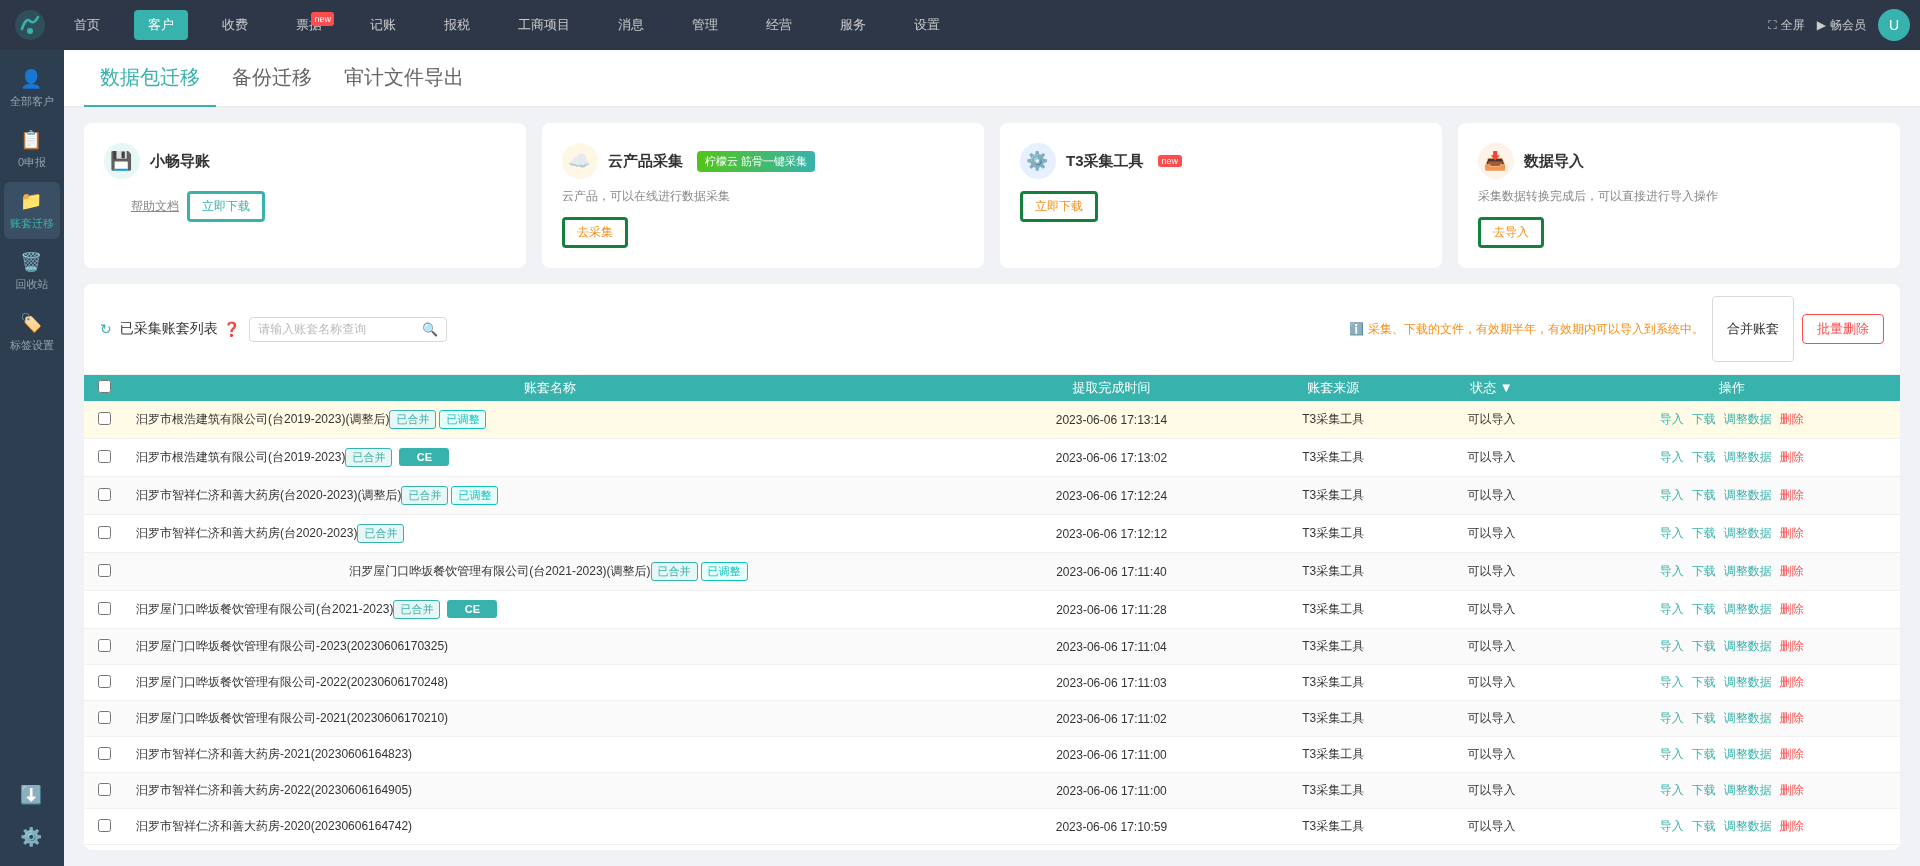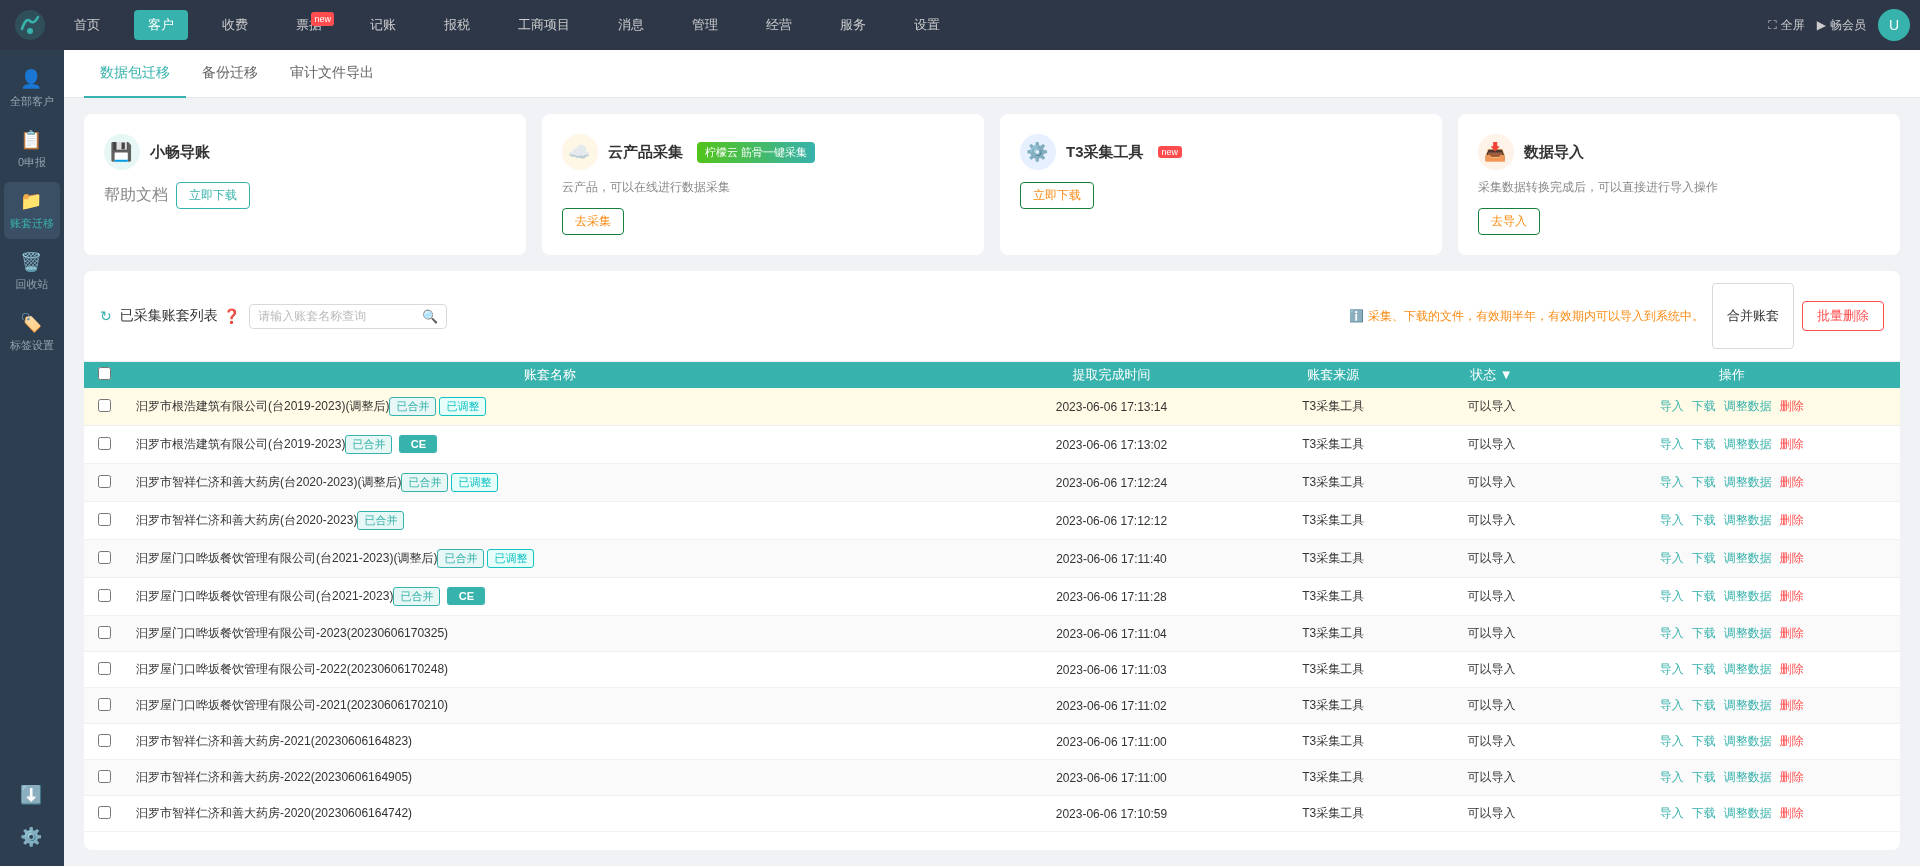--- a/index.html
+++ b/index.html
@@ -127,21 +127,21 @@
       padding: 0 20px;
       display: flex;
       align-items: center;
       border-bottom: 1px solid #e8e8e8;
       flex-shrink: 0;
     }
     .tab {
       padding: 14px 16px;
       cursor: pointer;
       color: #666;
-      font-size: 14px;
+      font-size: 20px;
       border-bottom: 2px solid transparent;
       margin-bottom: -1px;
     }
     .tab.active {
       color: #38b2ac;
       border-bottom: 2px solid #38b2ac;
       font-weight: 500;
     }
 
     
@@ -205,25 +205,27 @@
       flex: 1;
     }
     .card-actions {
       display: flex;
       gap: 8px;
       align-items: center;
       margin-top: 4px;
     }
     .btn-link {
       color: #888;
-      font-size: 16px;
-      cursor: pointer;
+      font-size: 12px;
+      cursor: pointer;
+      text-decoration: underline;
+      margin-left: 27px;
     }
     .btn-outline {
-      border: 1px solid #15803d;
+      border: 3px solid #15803d;
       color: #fa8c16;
       background: #fff;
       padding: 4px 12px;
       border-radius: 4px;
       cursor: pointer;
       font-size: 12px;
     }
     .btn-outline.teal { border-color: #38b2ac; color: #38b2ac; }
     .cloud-collect-badge {
       background: linear-gradient(90deg, #52c41a, #38b2ac);
@@ -361,21 +363,21 @@
 
     
     .ce-badge {
       display: inline-flex;
       align-items: center;
       justify-content: center;
       background: #38b2ac;
       color: #fff;
       font-size: 11px;
       font-weight: bold;
-      width: 38px; height: 18px;
+      width: 50px; height: 18px;
       border-radius: 3px;
       margin-left: 4px;
     }
 
     
     input[type="checkbox"] { cursor: pointer; }
 
     
     .refresh-icon { color: #38b2ac; cursor: pointer; font-size: 14px; }
 
@@ -608,21 +610,21 @@
                   <div class="action-btns">
                     <button class="act-btn">导入</button>
                     <button class="act-btn">下载</button>
                     <button class="act-btn">调整数据</button>
                     <button class="act-btn delete">删除</button>
                   </div>
                 </td>
               </tr>
               <tr>
                 <td><input type="checkbox" style=""></td>
-                <td style="text-align: left;">汩罗屋门口哗坂餐饮管理有限公司(台2021-2023)(调整后)<span class="tag-badge tag-green">已合并</span><span class="tag-badge tag-teal">已调整</span></td>
+                <td style="text-align: center;">汩罗屋门口哗坂餐饮管理有限公司(台2021-2023)(调整后)<span class="tag-badge tag-green">已合并</span><span class="tag-badge tag-teal">已调整</span></td>
                 <td>2023-06-06 17:11:40</td>
                 <td>T3采集工具</td>
                 <td>可以导入</td>
                 <td>
                   <div class="action-btns">
                     <button class="act-btn">导入</button>
                     <button class="act-btn">下载</button>
                     <button class="act-btn">调整数据</button>
                     <button class="act-btn delete">删除</button>
                   </div>

